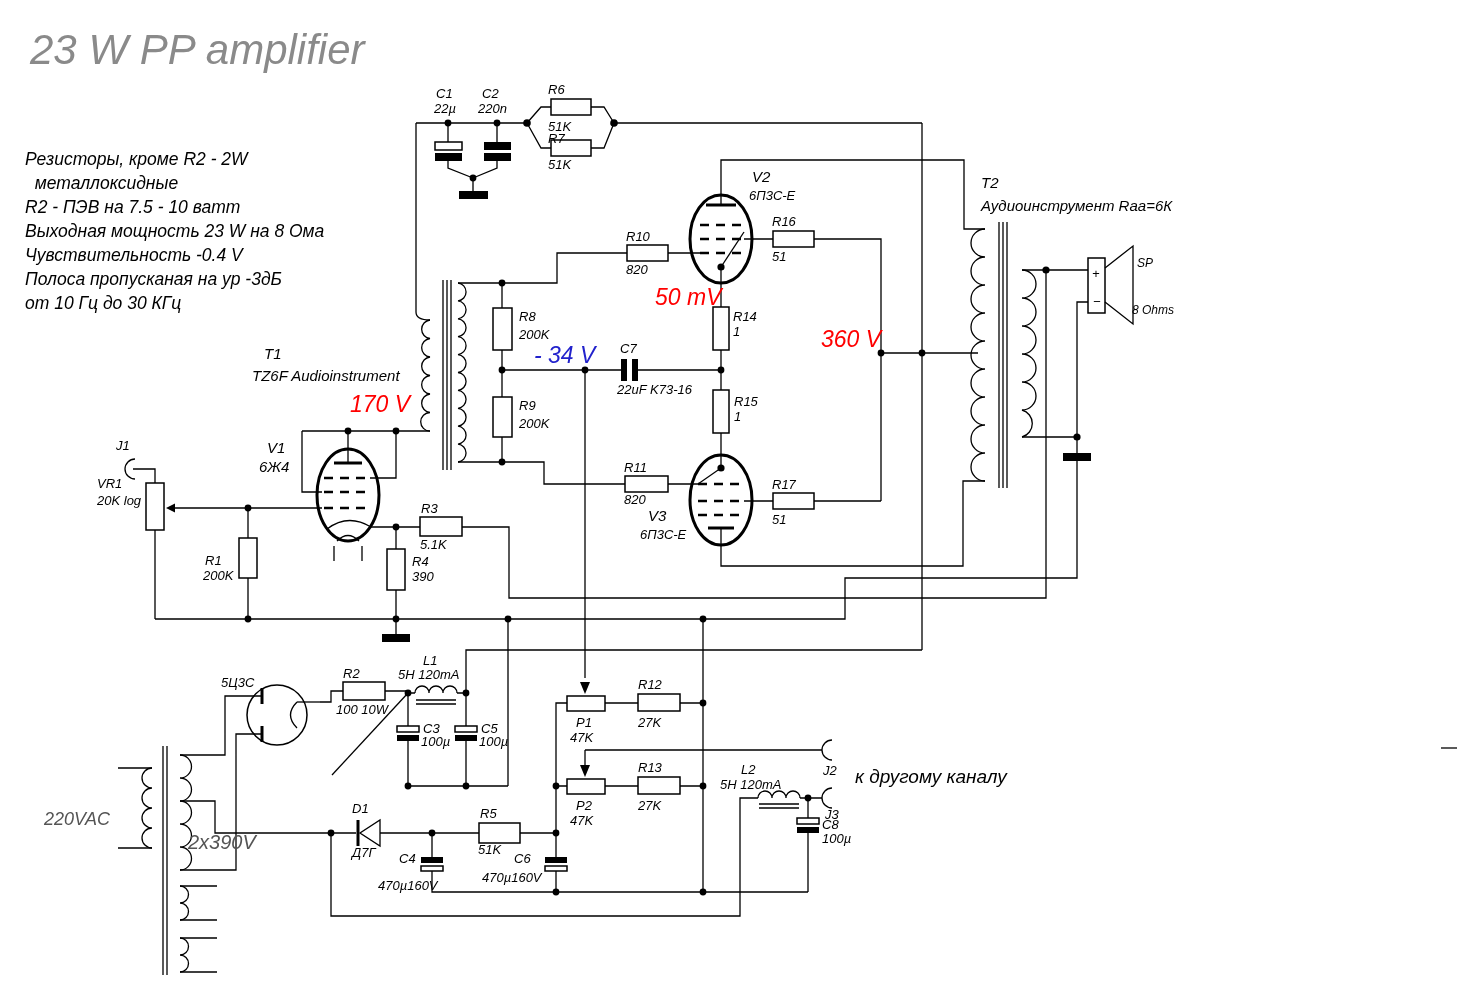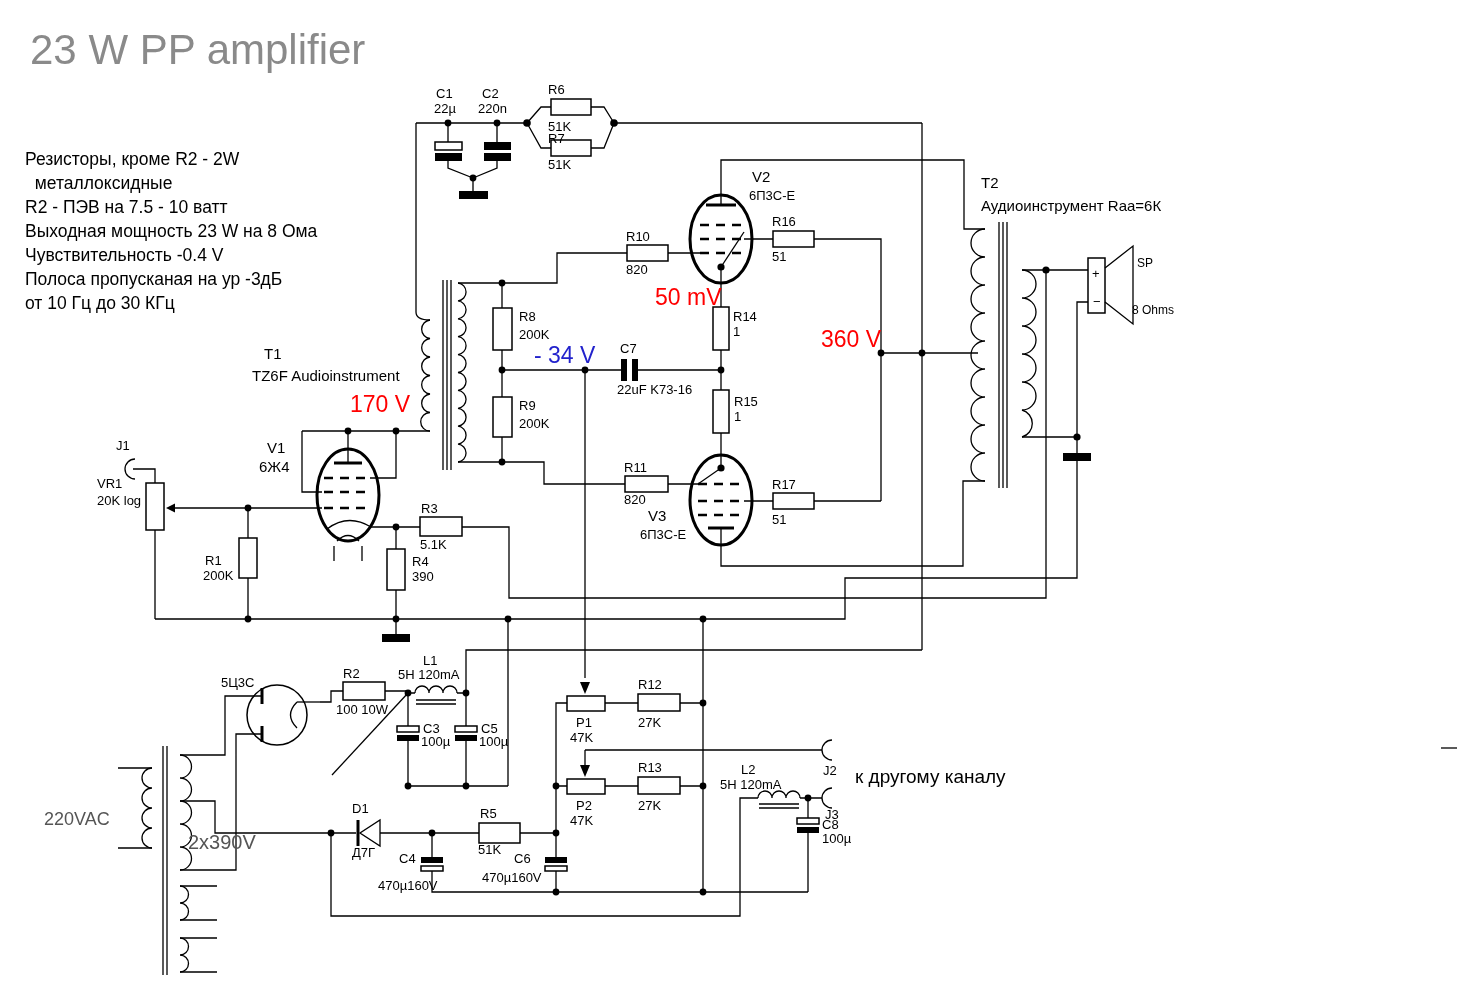--- a/index.html
+++ b/index.html
@@ -1,17 +1,17 @@
 <!DOCTYPE html>
 <html><head>
 <meta charset="utf-8">
 <style>
   html,body{margin:0;padding:0;background:#fff;}
   #stage{position:relative;width:1482px;height:992px;background:#fff;overflow:hidden;
-         font-family:"Liberation Sans",sans-serif;}
+         font-family:"Liberation Sans",sans-serif;font-style:italic;}
   svg{position:absolute;left:0;top:0;}
   .w{fill:none;stroke:#000;stroke-width:1.3px;}
   .w2{fill:none;stroke:#000;stroke-width:3px;}
   .box{fill:#fff;stroke:#000;stroke-width:1.5px;}
   .blk{fill:#000;stroke:none;}
   .dsh{fill:none;stroke:#000;stroke-width:2.6px;stroke-dasharray:9 7;}
   text{fill:#000;font-family:"Liberation Sans",sans-serif;font-size:13px;}
   .t15{font-size:15px;}
   .t12{font-size:12px;}
   .title{font-size:42px;fill:#8a8a8a;}

